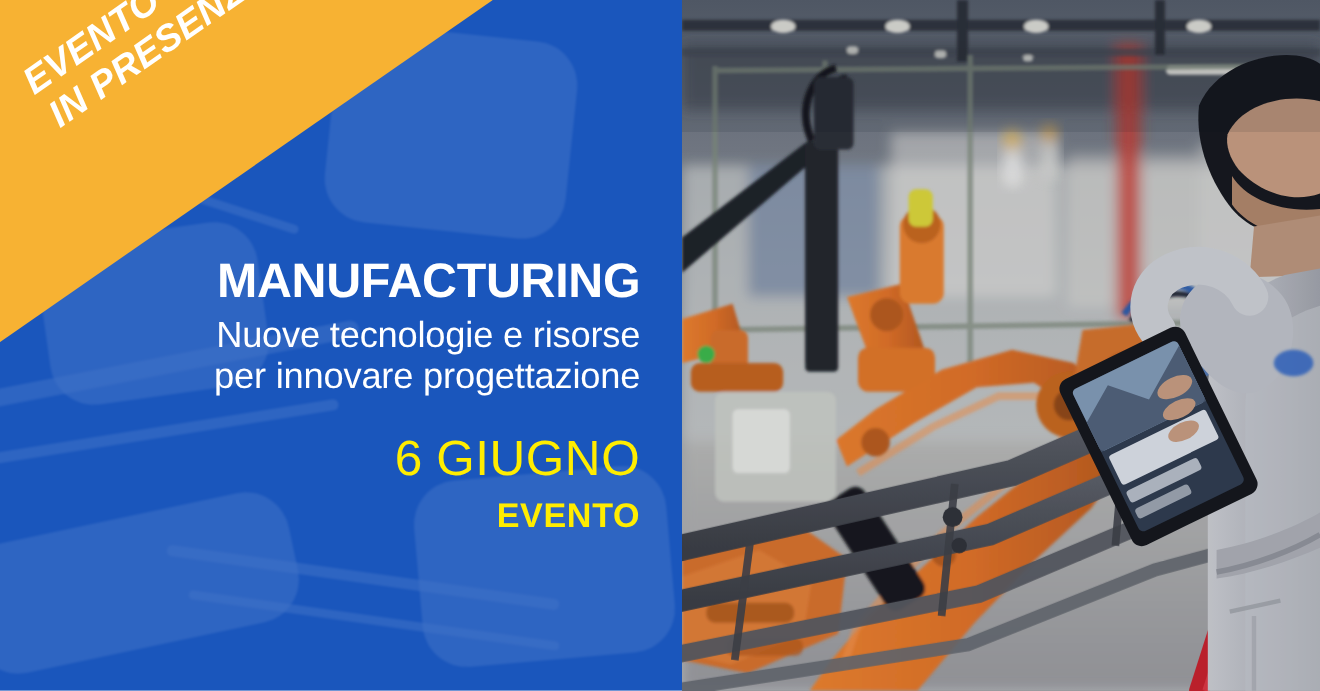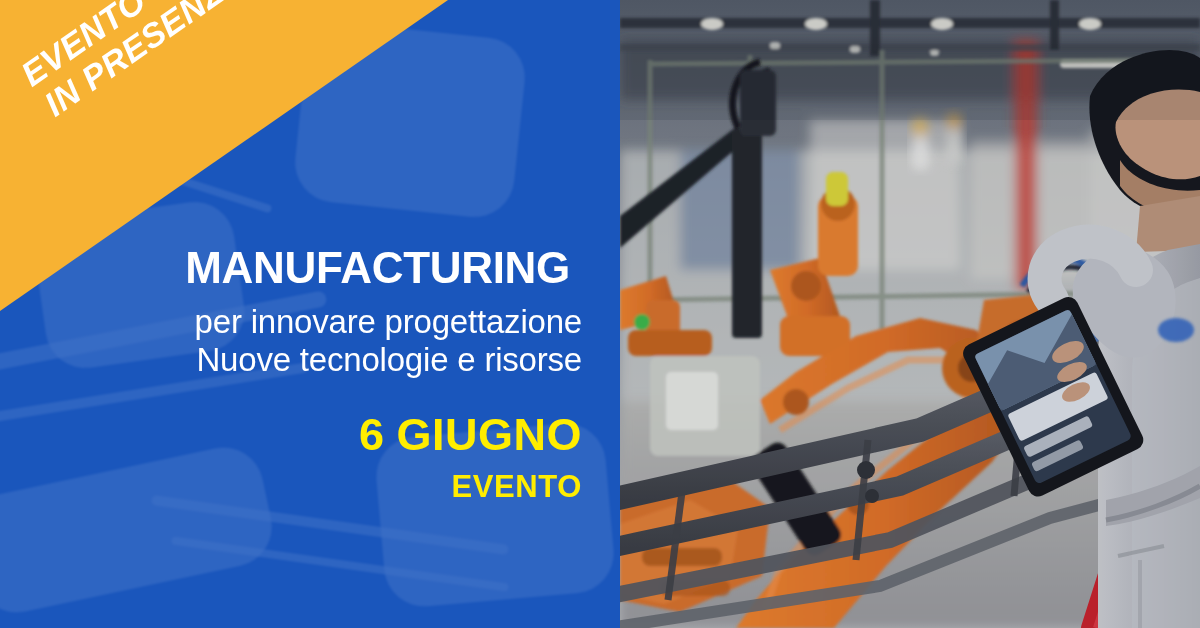--- a/index.html
+++ b/index.html
@@ -55,28 +55,28 @@
   }
   .corner-text .l2{padding-left:2px;}
 
   
   .text-block{
     position:absolute;right:618px;top:232px;width:470px;
     text-align:right;z-index:5;
   }
   .headline{
     color:#ffffff;font-weight:bold;font-size:44px;line-height:1.07;
-    letter-spacing:-0.3px;margin:12px;white-space:nowrap;
+    letter-spacing:-0.3px;margin:0;white-space:nowrap;
   }
   .subtitle{
     color:#ffffff;font-weight:normal;font-size:33px;line-height:1.14;
     margin:6px 0 0 0;letter-spacing:-0.2px;
   }
   .date-line{
-    color:#ffed00;font-weight:bold;font-size:45px;line-height:1;
+    color:#ffed00;font-weight:normal;font-size:45px;line-height:1;
     margin:34px 0 0 0;letter-spacing:0.5px;white-space:nowrap;
   }
   .date-line .day{margin-right:12px;}
   .city-line{
     color:#ffed00;font-weight:bold;font-size:31px;line-height:1;
     margin:14px 0 0 0;letter-spacing:0.6px;
   }
 
   
   .photo{
@@ -111,22 +111,22 @@
     <div class="rot">
       <div class="l1">EVENTO</div>
       <div class="l2">IN PRESENZA</div>
     </div>
   </div>
 
   <div class="text-block">
     <div class="headline">MANUFACTURING</div>
 
     <div class="subtitle">
+      <div>Nuove tecnologie e risorse</div>
       <div>per innovare progettazione</div>
-      <div>Nuove tecnologie e risorse</div>
     </div>
 
     <div class="date-line">
       <span class="day">6</span><span class="month">GIUGNO</span>
     </div>
 
     <div class="city-line">EVENTO</div>
   </div>
 
   <div class="photo">

